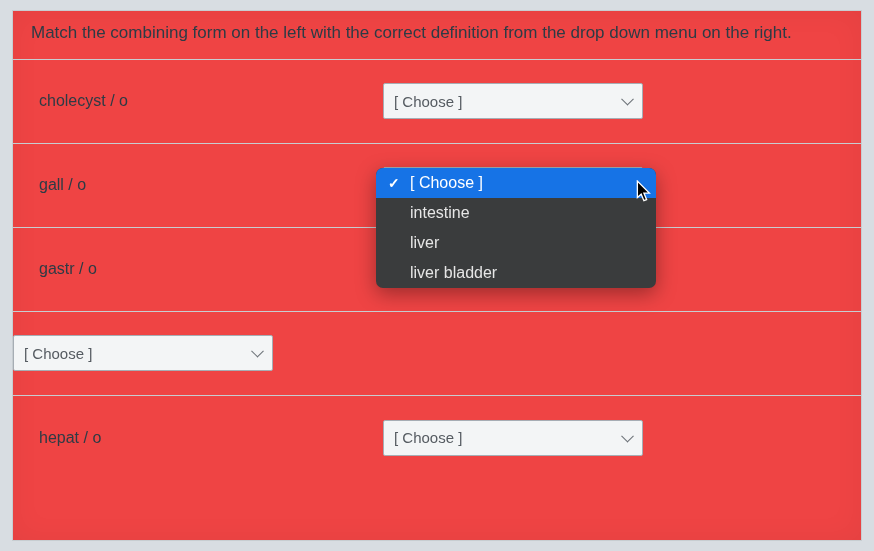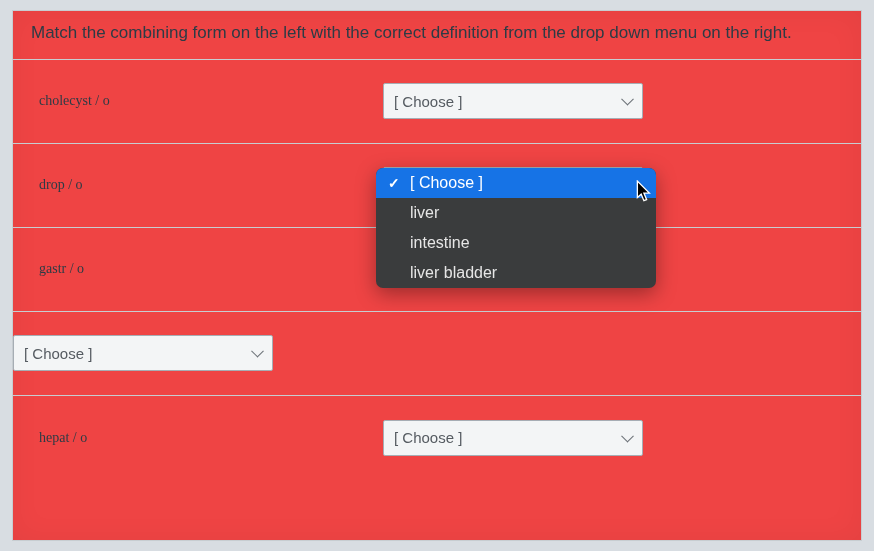--- a/index.html
+++ b/index.html
@@ -33,23 +33,22 @@
     .match-row {
       display: flex;
       align-items: center;
       border-bottom: 1px solid #c7cdd1;
       height: 84px;
       position: relative;
     }
     .match-term {
       width: 370px;
       padding-left: 26px;
-      font-size: 14px;
+      font-size: 16px;
       color: #2d3b45;
-      font-family: Liberation Serif, serif;
     }
     .select-wrap {
       width: 260px;
       position: relative;
     }
     .select-box {
       width: 100%;
       height: 36px;
       background: #f3f5f6;
       border: 1px solid #a6adb4;
@@ -132,21 +131,21 @@
     <div class="match-row">
       <div class="match-term">cholecyst / o</div>
       <div class="select-wrap">
         <div class="select-box">
           <span>[ Choose ]</span>
         </div>
       </div>
     </div>
 
     <div class="match-row">
-      <div class="match-term">drop / o</div>
+      <div class="match-term">gall / o</div>
       <div class="select-wrap">
         <div class="select-box">
           <span>[ Choose ]</span>
         </div>
       </div>
     </div>
 
     <div class="match-row">
       <div class="match-term">gastr / o</div>
       <div class="select-wrap">
@@ -171,24 +170,24 @@
           <span>[ Choose ]</span>
         </div>
       </div>
     </div>
 
     <div class="dropdown-popup">
       <div class="dropdown-item selected">
         <span>[ Choose ]</span>
       </div>
       <div class="dropdown-item">
-        <span>liver</span>
+        <span>intestine</span>
       </div>
       <div class="dropdown-item">
-        <span>intestine</span>
+        <span>liver</span>
       </div>
       <div class="dropdown-item">
         <span>liver bladder</span>
       </div>
     </div>
 
     <div class="cursor-arrow">
       <svg class="cursor-svg" viewBox="0 0 16 22" xmlns="http://www.w3.org/2000/svg">
         <path d="M1 1 L1 16 L4.5 13 L7 19 L9.5 18 L7 12 L12 12 Z" fill="#000000" stroke="#ffffff" stroke-width="1.2"></path>
       </svg>

